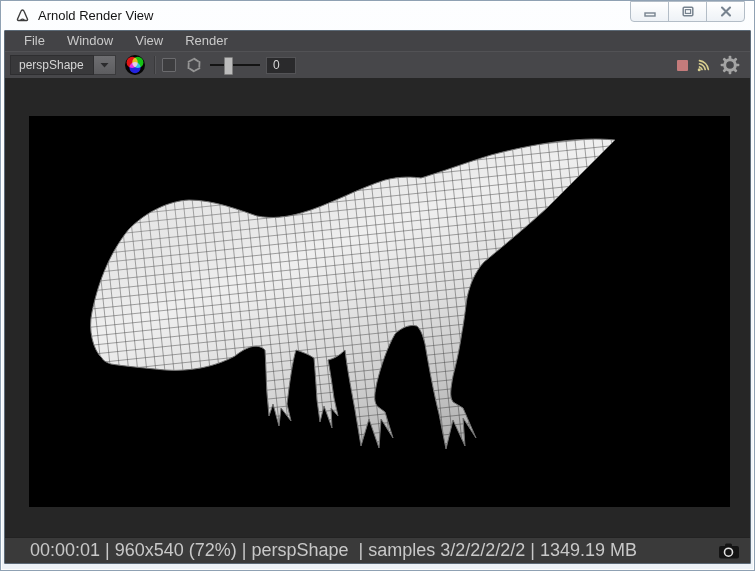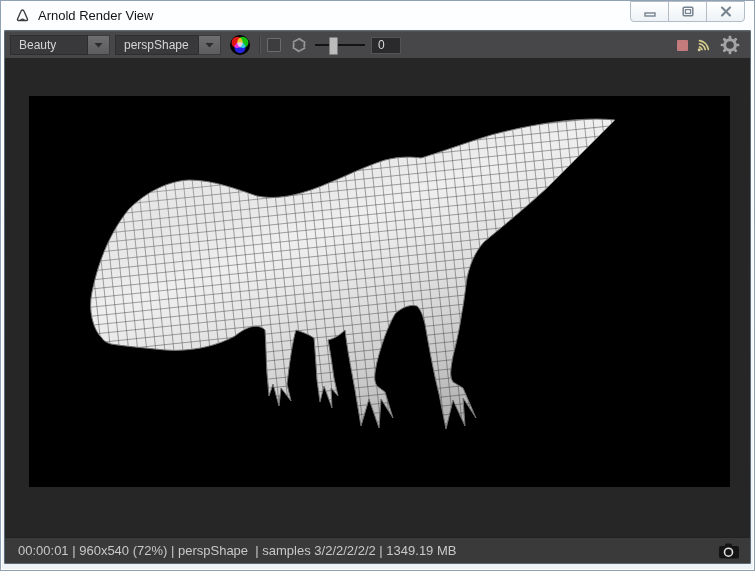--- a/index.html
+++ b/index.html
@@ -42,21 +42,21 @@
             font-size:12px;font-family:"Liberation Sans",sans-serif;padding:0 0 0 6px;outline:none;}
   .tb-right{position:absolute;right:10px;top:0;height:26px;display:flex;align-items:center;gap:7px;}
   .stop-square{width:11px;height:11px;border-radius:1px;}
   
   .viewport{flex:1 1 auto;position:relative;background:#262626;}
   .canvas{position:absolute;left:24px;top:38px;width:701px;height:391px;background:#000;}
   .canvas svg{display:block;}
   
   .statusbar{height:25px;background:#3a3a3a;border-top:1px solid #222;flex:0 0 auto;position:relative;
              display:flex;align-items:center;}
-  .status-text{color:#c8c8c8;font-size:13px;margin-left:13px;white-space:pre;}
+  .status-text{color:#c8c8c8;font-size:18px;margin-left:25px;white-space:pre;}
   .snapshot-btn{position:absolute;right:8px;top:3px;width:26px;height:19px;display:flex;align-items:center;justify-content:center;}
 </style>
 </head>
 <body>
 
 <div class="window">
 
   <div class="titlebar">
     <div class="title-left">
       <span style="display:flex;">
@@ -82,30 +82,28 @@
       <div class="winbtn">
         <svg width="12" height="11" viewBox="0 0 12 11">
           <path d="M2,1.5 L10,9.5 M10,1.5 L2,9.5" stroke="#77838f" stroke-width="2.1" stroke-linecap="round"></path>
         </svg>
       </div>
     </div>
   </div>
 
   <div class="client">
 
+    <div class="menubar">
+      <span class="menu-item">File</span>
+      <span class="menu-item">Window</span>
+      <span class="menu-item">View</span>
+      <span class="menu-item">Render</span>
+    </div>
 
     <div class="toolbar">
-      <div class="dropdown">
-        <div class="dd-field w1">Beauty</div>
-        <div class="dd-arrow">
-          <svg width="9" height="6" viewBox="0 0 9 6">
-              <path d="M0.5,1 L8.5,1 L4.5,5.5 Z" fill="#2b2b2d"></path>
-            </svg>
-        </div>
-      </div>
       <div class="dropdown">
         <div class="dd-field w2">perspShape</div>
         <div class="dd-arrow">
           <svg width="9" height="6" viewBox="0 0 9 6">
               <path d="M0.5,1 L8.5,1 L4.5,5.5 Z" fill="#2b2b2d"></path>
             </svg>
         </div>
       </div>
 
       <div class="tb-icon" style="margin-left:8px;">

